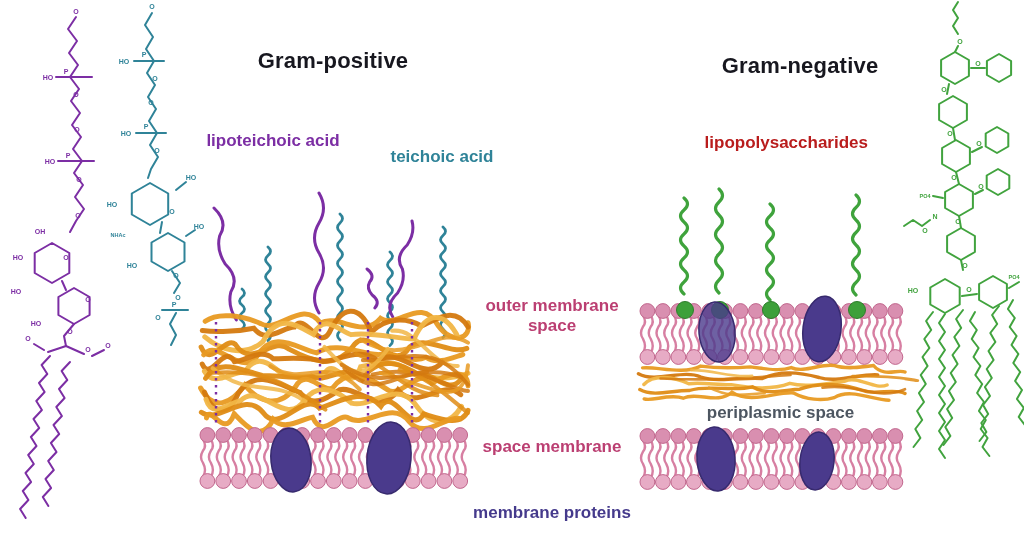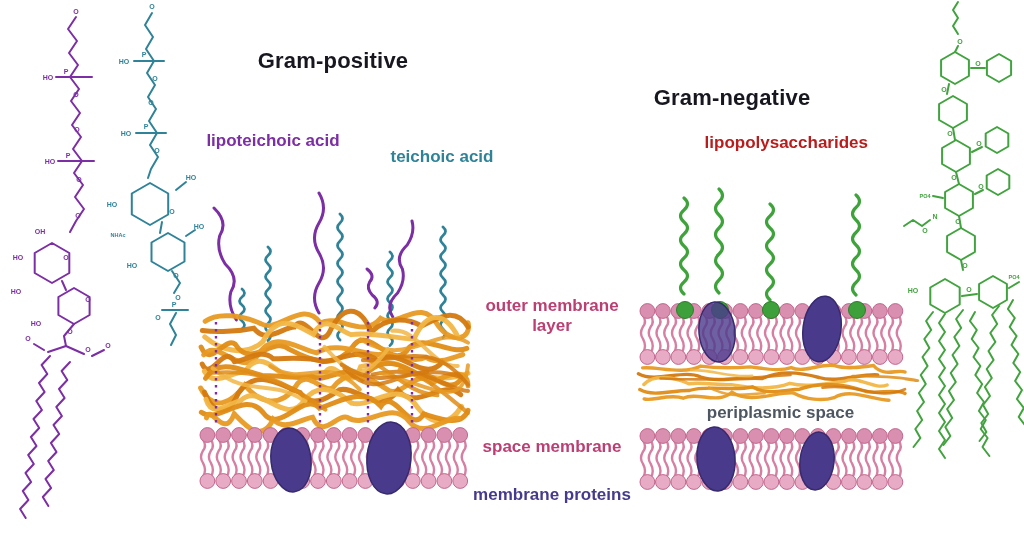--- a/index.html
+++ b/index.html
@@ -7,21 +7,21 @@
           font-family:"Liberation Sans",sans-serif;}
   #art{position:absolute;left:0;top:0;}
   .lbl{position:absolute;font-weight:700;text-align:center;line-height:1.15;}
   .title{font-size:22px;color:#17171f;letter-spacing:0.2px;}
   .purple{color:#7c2ea4;font-size:17px;}
   .teal{color:#2f8398;font-size:17px;}
   .green{color:#b91c1c;font-size:17px;text-align:right;}
   .rose{color:#bb3f72;font-size:17px;}
   .orange{color:#e2891b;font-size:17px;}
   .gray{color:#4d5661;font-size:17px;}
-  .indigo{color:#453a8c;font-size:17px;}
+  .indigo{color:#453a8c;font-size:17px;margin-top:18px;}
   
   .mol-p path,.mol-p polygon,.mol-p line{stroke:#7c2ea4;stroke-width:2;fill:none;stroke-linecap:round;stroke-linejoin:round;}
   .mol-t path,.mol-t polygon,.mol-t line{stroke:#2f8398;stroke-width:2;fill:none;stroke-linecap:round;stroke-linejoin:round;}
   .mol-g path,.mol-g polygon,.mol-g line{stroke:#41a33e;stroke-width:2;fill:none;stroke-linecap:round;stroke-linejoin:round;}
   .atom{font-family:"Liberation Sans",sans-serif;font-size:7px;font-weight:700;text-anchor:middle;stroke:none;}
   .atom-p{fill:#7c2ea4;}
   .atom-t{fill:#2f8398;}
   .atom-g{fill:#41a33e;}
   .atom-sm{font-size:5.5px;}
   .chain-p{stroke:#7c2ea4;stroke-width:3;fill:none;stroke-linecap:round;}
@@ -450,26 +450,26 @@
       <path d="M30,312 L23.1,321.0 L28.2,330.0 L21.3,339.0 L26.4,348.0 L19.5,357.0 L24.6,366.0 L17.7,375.0 L22.8,384.0 L15.9,393.0 L21.0,402.0 L14.1,411.0 L19.2,420.0 L12.3,429.0 L17.4,438.0 L10.5,447.0"></path>
       <path d="M42,314 L36.0,323.0 L42.0,332.0 L36.0,341.0 L42.0,350.0 L36.0,359.0 L42.0,368.0 L36.0,377.0 L42.0,386.0 L36.0,395.0 L42.0,404.0 L36.0,413.0 L42.0,422.0 L36.0,431.0 L42.0,440.0 L36.0,449.0 L42.0,458.0"></path>
       <path d="M60,310 L53.1,319.0 L58.2,328.0 L51.3,337.0 L56.4,346.0 L49.5,355.0 L54.6,364.0 L47.7,373.0 L52.8,382.0 L45.9,391.0 L51.0,400.0 L44.1,409.0 L49.2,418.0 L42.3,427.0 L47.4,436.0 L40.5,445.0"></path>
       <path d="M72,312 L66.9,321.0 L73.8,330.0 L68.7,339.0 L75.6,348.0 L70.5,357.0 L77.4,366.0 L72.3,375.0 L79.2,384.0 L74.1,393.0 L81.0,402.0 L75.9,411.0 L82.8,420.0 L77.7,429.0 L84.6,438.0 L79.5,447.0 L86.4,456.0"></path>
       <path d="M96,306 L89.1,315.0 L94.2,324.0 L87.3,333.0 L92.4,342.0 L85.5,351.0 L90.6,360.0 L83.7,369.0 L88.8,378.0 L81.9,387.0 L87.0,396.0 L80.1,405.0 L85.2,414.0 L78.3,423.0 L83.4,432.0 L76.5,441.0"></path>
       <path d="M110,300 L104.9,309.0 L111.8,318.0 L106.7,327.0 L113.6,336.0 L108.5,345.0 L115.4,354.0 L110.3,363.0 L117.2,372.0 L112.1,381.0 L119.0,390.0 L113.9,399.0 L120.8,408.0 L115.7,417.0 L122.6,426.0"></path>
     </g>
   </svg>
 
   <div class="lbl title" style="left:213px;top:48px;width:240px;">Gram-positive</div>
-  <div class="lbl title" style="left:612px;top:53px;width:240px;margin-top:32px;">Gram-negative</div>
+  <div class="lbl title" style="left:680px;top:53px;width:240px;">Gram-negative</div>
 
   <div class="lbl purple" style="left:193px;top:131px;width:160px;">lipoteichoic acid</div>
   <div class="lbl teal" style="left:378px;top:131px;width:128px;margin-top:16px;">teichoic acid</div>
   <div class="lbl green" style="left:662px;top:133px;width:206px;">lipopolysaccharides</div>
 
   <div class="lbl rose" style="left:468px;top:296px;width:168px;">
     <div>outer membrane</div>
-    <div>layer</div>
+    <div>space</div>
   </div>
   <div class="lbl gray" style="left:678px;top:403px;width:205px;">periplasmic space</div>
   <div class="lbl rose" style="left:468px;top:437px;width:168px;">space membrane</div>
   <div class="lbl indigo" style="left:452px;top:485px;width:200px;">membrane proteins</div>
 </div>
 
 </body></html>

